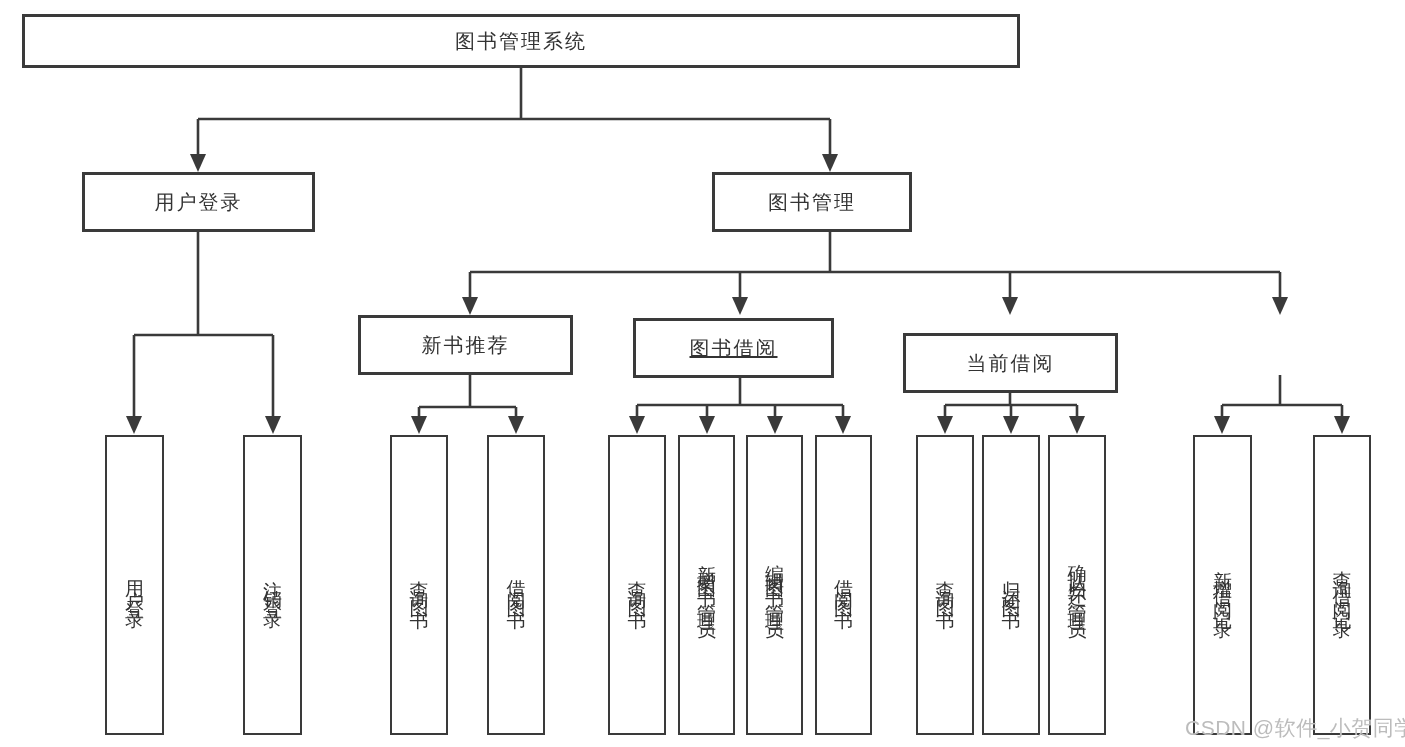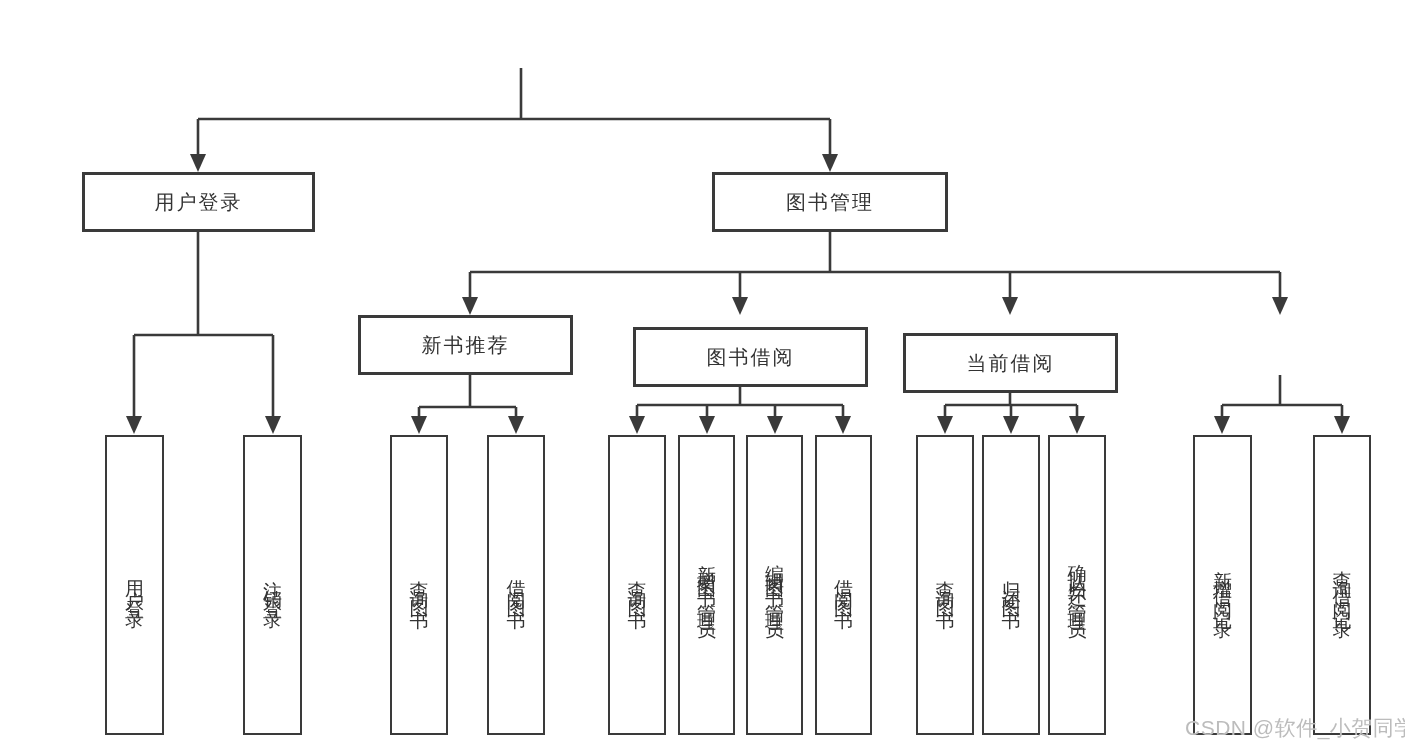--- a/index.html
+++ b/index.html
@@ -8,23 +8,23 @@
   .stage { position:relative; width:1405px; height:747px; background:#fff; }
 
   .connectors { position:absolute; left:0; top:0; width:1405px; height:747px; }
 
   .node { position:absolute; background:#fff; border:3px solid #3a3a3a;
           display:flex; align-items:center; justify-content:center;
           color:#333333; }
   .hnode { font-size:20px; letter-spacing:2px; font-weight:400; }
   .root  { left:22px;  top:14px;  width:998px; height:54px; }
   .n-userlogin { left:82px;  top:172px; width:233px; height:60px; }
-  .n-bookmgmt  { left:712px; top:172px; width:236px; height:60px; }
+  .n-bookmgmt  { left:712px; top:172px; width:200px; height:60px; }
   .n-newbook   { left:358px; top:315px; width:215px; height:60px; }
-  .n-borrowing { left:633px; top:327px; width:235px; height:60px; }
+  .n-borrowing { left:633px; top:318px; width:201px; height:60px;text-decoration:underline; }
   .n-current   { left:903px; top:333px; width:215px; height:60px; }
   .n-records   { left:1173px;top:315px; width:215px; height:60px; }
 
   .leaf { border-width:2.5px; top:435px; height:300px; }
   .leaf span { writing-mode:vertical-rl; text-orientation:mixed;
                font-size:19px; letter-spacing:10px; color:#333333;
                white-space:nowrap; }
   .lf1  { left:105px;  width:59px; }
   .lf2  { left:243px;  width:59px; }
   .lf3  { left:390px;  width:58px; }
@@ -122,20 +122,23 @@
     <g>
       <line x1="1280" y1="375" x2="1280" y2="405"></line>
       <line x1="1222" y1="405" x2="1342" y2="405"></line>
       <line x1="1222" y1="405" x2="1222" y2="420"></line>
       <polygon points="1214,416 1230,416 1222,434"></polygon>
       <line x1="1342" y1="405" x2="1342" y2="420"></line>
       <polygon points="1334,416 1350,416 1342,434"></polygon>
     </g>
   </svg>
 
+  <div class="node root hnode">
+    <span>图书管理系统</span>
+  </div>
 
   <div class="node hnode n-userlogin">
     <span>用户登录</span>
   </div>
   <div class="node hnode n-bookmgmt">
     <span>图书管理</span>
   </div>
 
   <div class="node hnode n-newbook">
     <span>新书推荐</span>

